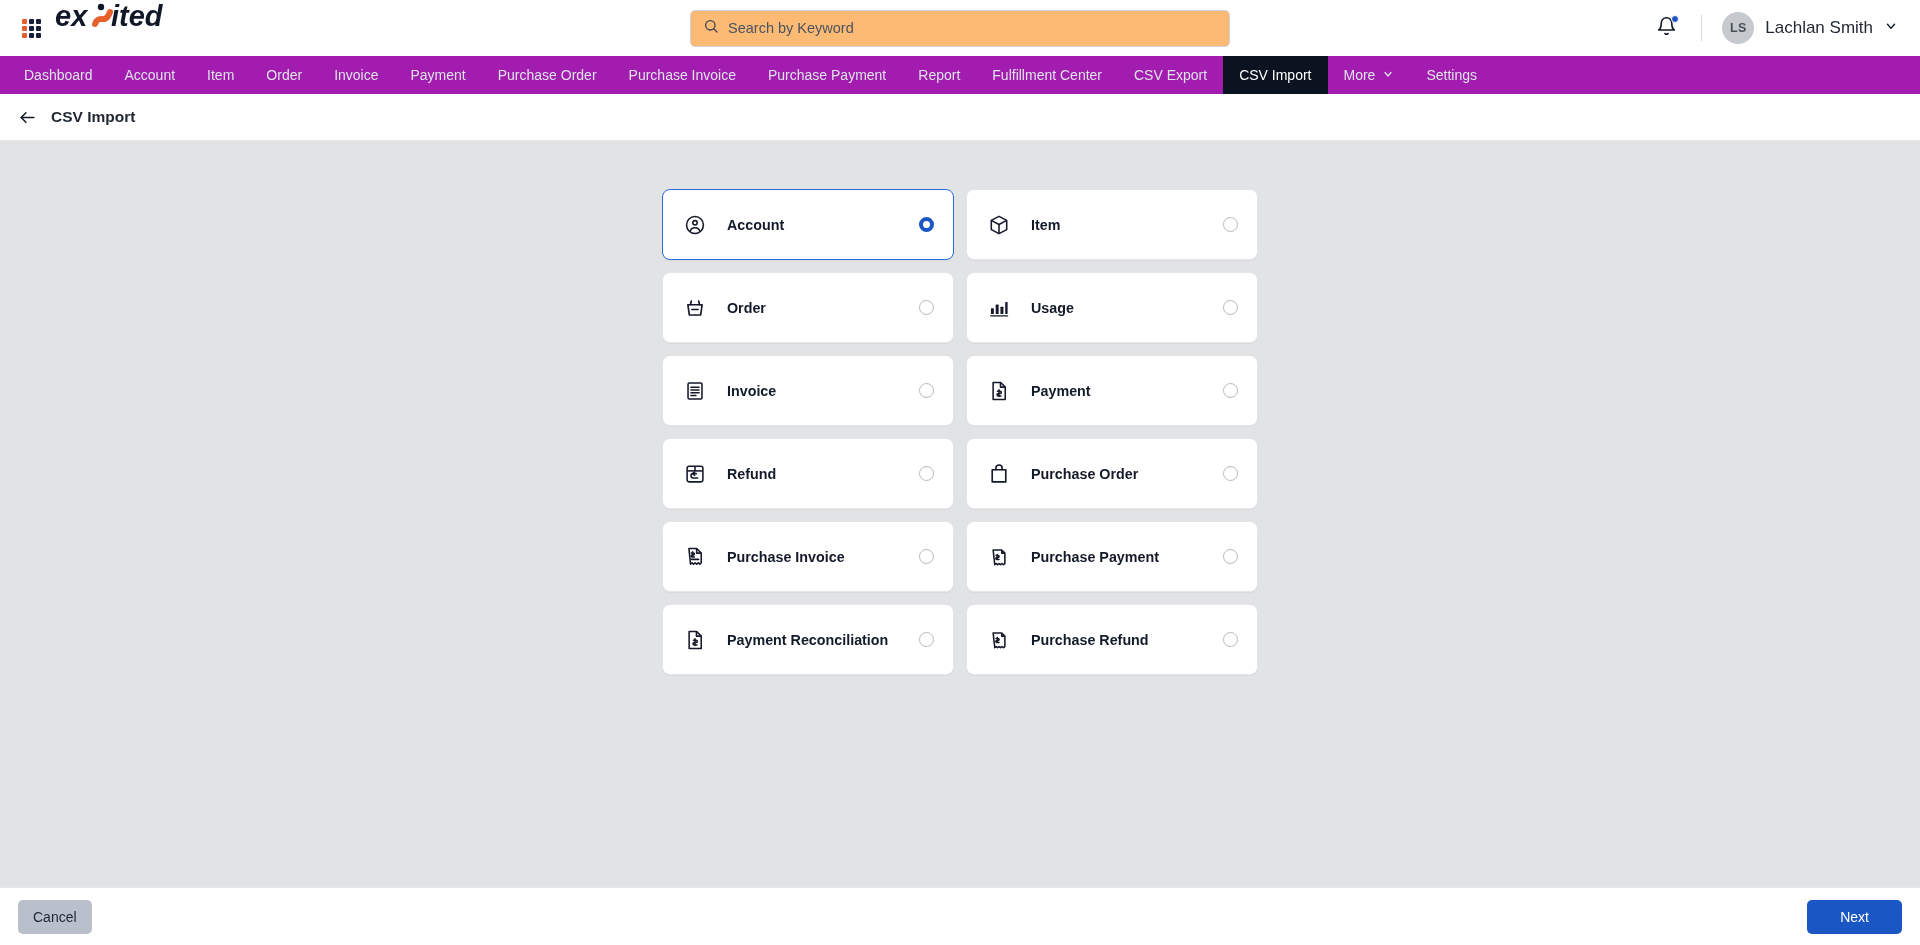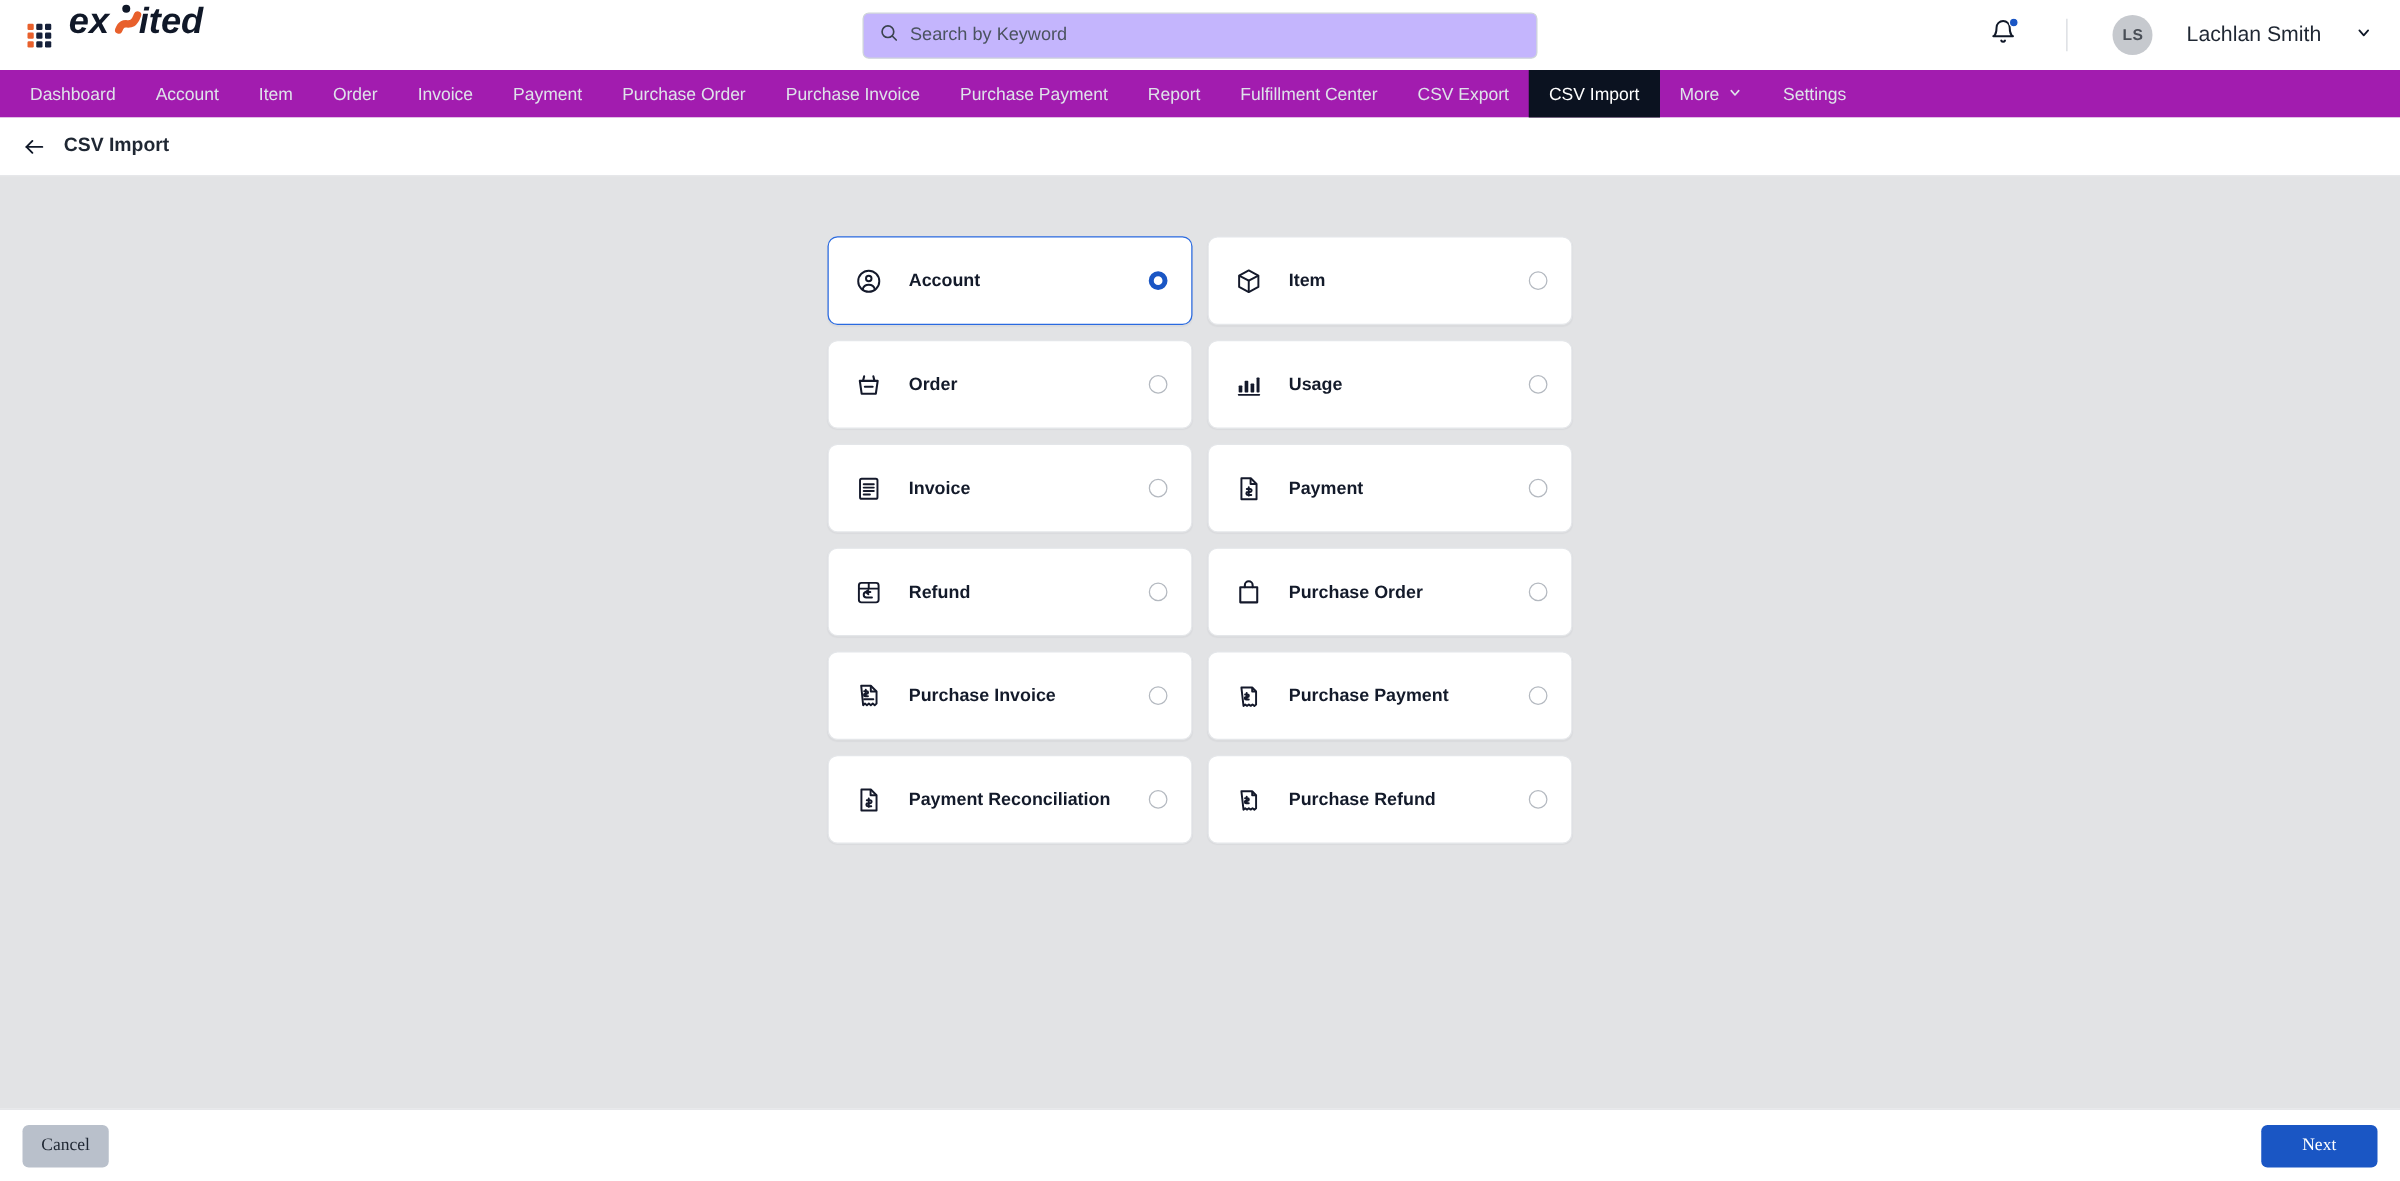--- a/index.html
+++ b/index.html
@@ -26,32 +26,32 @@
   .apps-grid i.o { background:#e8602c; }
   .logo { display: flex; align-items: baseline; height: 56px; }
   .logo svg { display:block; }
   .search-wrap {
     position: absolute; left: 50%; transform: translateX(-50%);
     width: 540px;
   }
   .search-box {
     display: flex; align-items: center; gap: 9px;
     height: 37px; border: 1px solid #ced4da; border-radius: 5px;
-    background: #c4b5fd; padding: 0 12px;
+    background: #fdba74; padding: 0 12px;
   }
   .search-box svg { flex: none; }
   .search-box input {
     border: none; outline: none; font-size: 14.5px;
     color: #1f2733; width: 100%;
     font-family: "Liberation Sans", sans-serif;
     background: transparent;
   }
   .search-box input::placeholder { color: #4b5360; }
   .topbar-right {
-    margin-left: auto; display: flex; align-items: center; gap: 16px;
+    margin-left: auto; display: flex; align-items: center; gap: 0;
   }
   .bell { position: relative; cursor: pointer; padding: 4px; }
   .bell .dot {
     position: absolute; top: 3px; right: 2px;
     width: 8px; height: 8px; border-radius: 50%;
     background: #1a56c4; border: 1.5px solid #fff;
   }
   .vsep { width:1px; height:26px; background:#d6d9de; margin: 0 20px; }
   .avatar {
     width: 32px; height: 32px; border-radius: 50%;
@@ -125,21 +125,21 @@
   }
 
   
   .footer {
     height: 58px; background: #ffffff;
     display: flex; align-items: center;
     padding: 0 18px; border-top: 1px solid #e6e7ea;
   }
   .btn {
     border: none; border-radius: 5px; cursor: pointer;
-    font-size: 14px; font-family: Liberation Serif, serif;
+    font-size: 14px; font-family: Liberation Sans, sans-serif;
     padding: 9px 15px;
   }
   .btn-cancel { background: #b9c0cb; color: #1f2733; }
   .btn-next { background: #1a56c4; color: #ffffff; margin-left: auto; padding: 9px 33px; }
 </style>
 </head>
 <body>
 
 <div class="topbar">
 

